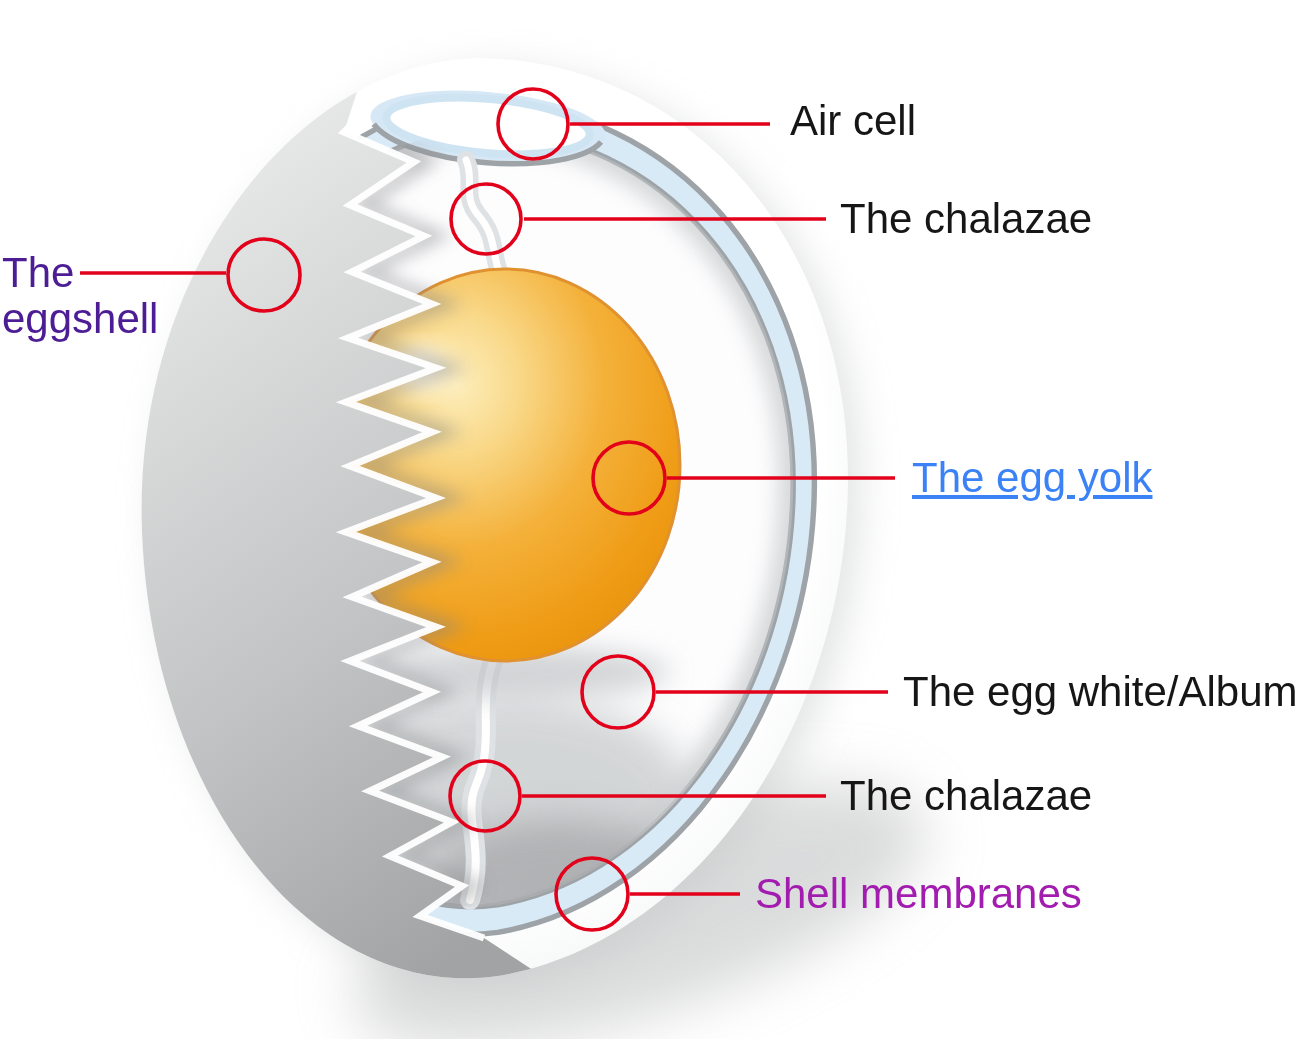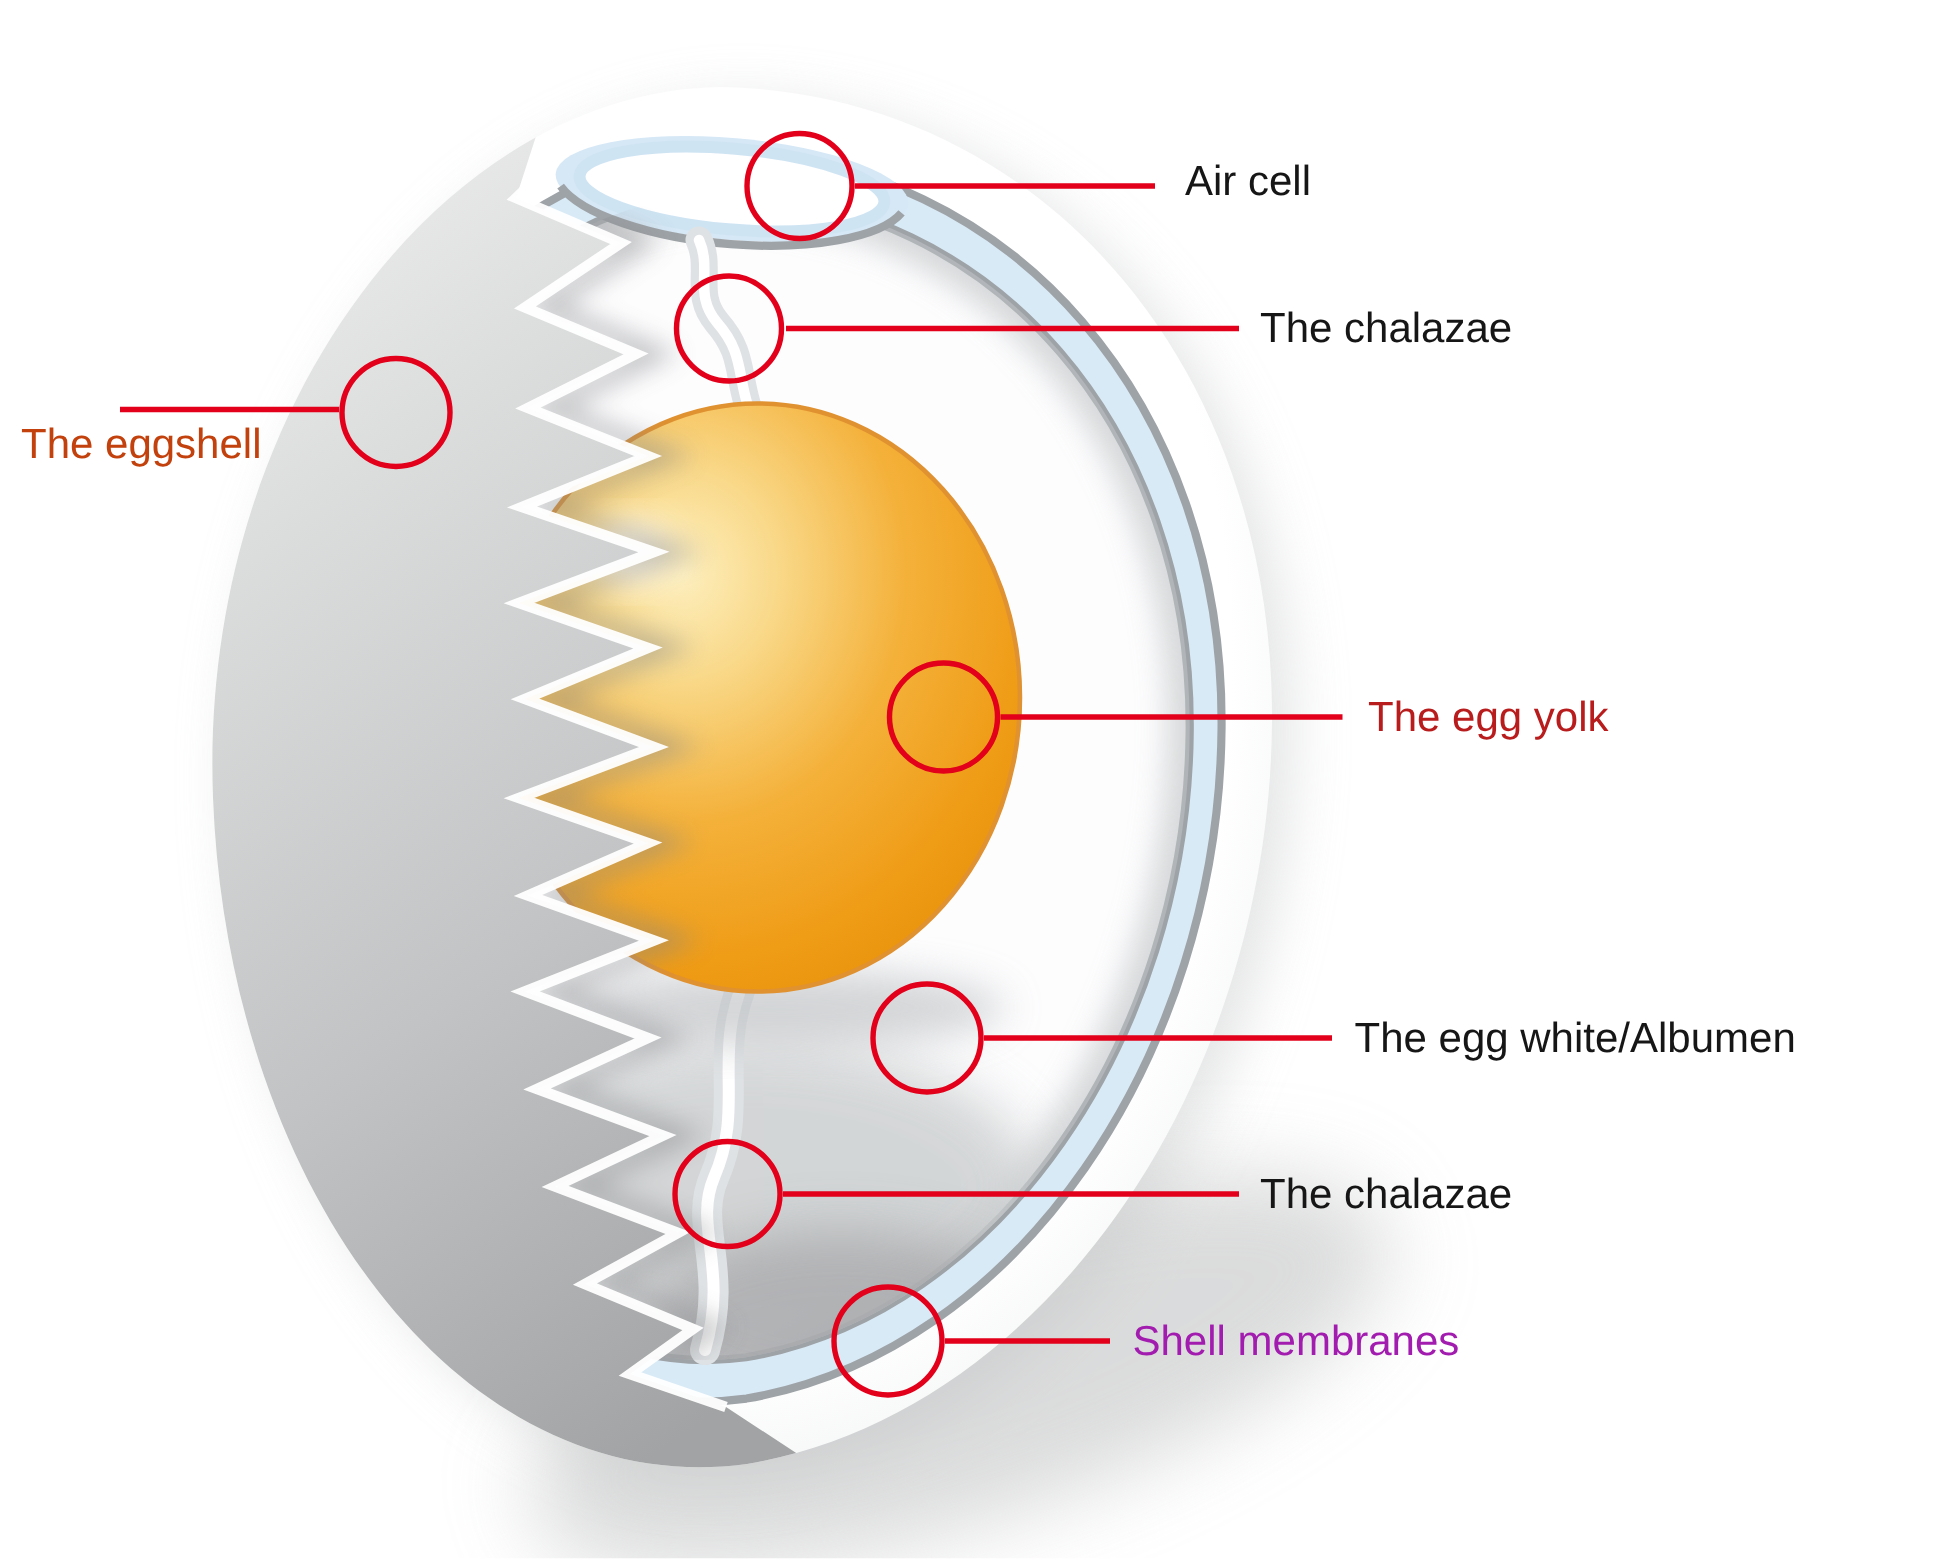--- a/index.html
+++ b/index.html
@@ -7,21 +7,21 @@
     position:relative;
     width:1296px;height:1039px;
     background:#ffffff;
     overflow:hidden;
     font-family:"Liberation Sans", sans-serif;
   }
   .stage svg{position:absolute;left:0;top:0;}
   .label{
     position:absolute;
     transform:translateY(-50%);
-    font-size:28px;
+    font-size:42px;
     line-height:46px;
     color:#161616;
     white-space:nowrap;
     letter-spacing:0px;
   }
   .label.wrap{white-space:normal;width:170px;}
   .accent-stroke{stroke:var(--accent,#e2001a);}
 </style>
 </head>
 <body>
@@ -142,26 +142,26 @@
       <line x1="656" y1="692" x2="888" y2="692" class="accent-stroke"></line>
 
       <circle cx="485" cy="796" r="35" class="accent-stroke"></circle>
       <line x1="522" y1="796" x2="826" y2="796" class="accent-stroke"></line>
 
       <circle cx="592" cy="894" r="36" class="accent-stroke"></circle>
       <line x1="630" y1="894" x2="740" y2="894" class="accent-stroke"></line>
     </g>
   </svg>
 
-  <div class="label wrap" style="left: 14px; top: 296px; color: #c2410c;">The eggshell</div>
+  <div class="label wrap" style="left: 2px; top: 296px; color: #4c1d95;">The eggshell</div>
 
   <div class="label" style="left: 790px; top: 121px; color: rgb(22, 22, 22);">Air cell</div>
 
   <div class="label" style="left: 840px; top: 219px; color: rgb(22, 22, 22);">The chalazae</div>
 
-  <div class="label" style="left: 912px; top: 478px; color: #b91c1c;">The egg yolk</div>
+  <div class="label" style="left: 912px; top: 478px; color: #3b82f6; text-decoration: underline;">The egg yolk</div>
 
   <div class="label" style="left: 903px; top: 692px; color: rgb(22, 22, 22);">The egg white/Albumen</div>
 
   <div class="label" style="left: 840px; top: 796px; color: rgb(22, 22, 22);">The chalazae</div>
 
   <div class="label" style="left: 755px; top: 894px; color: #a21caf;">Shell membranes</div>
 </div>
 
 </body></html>

